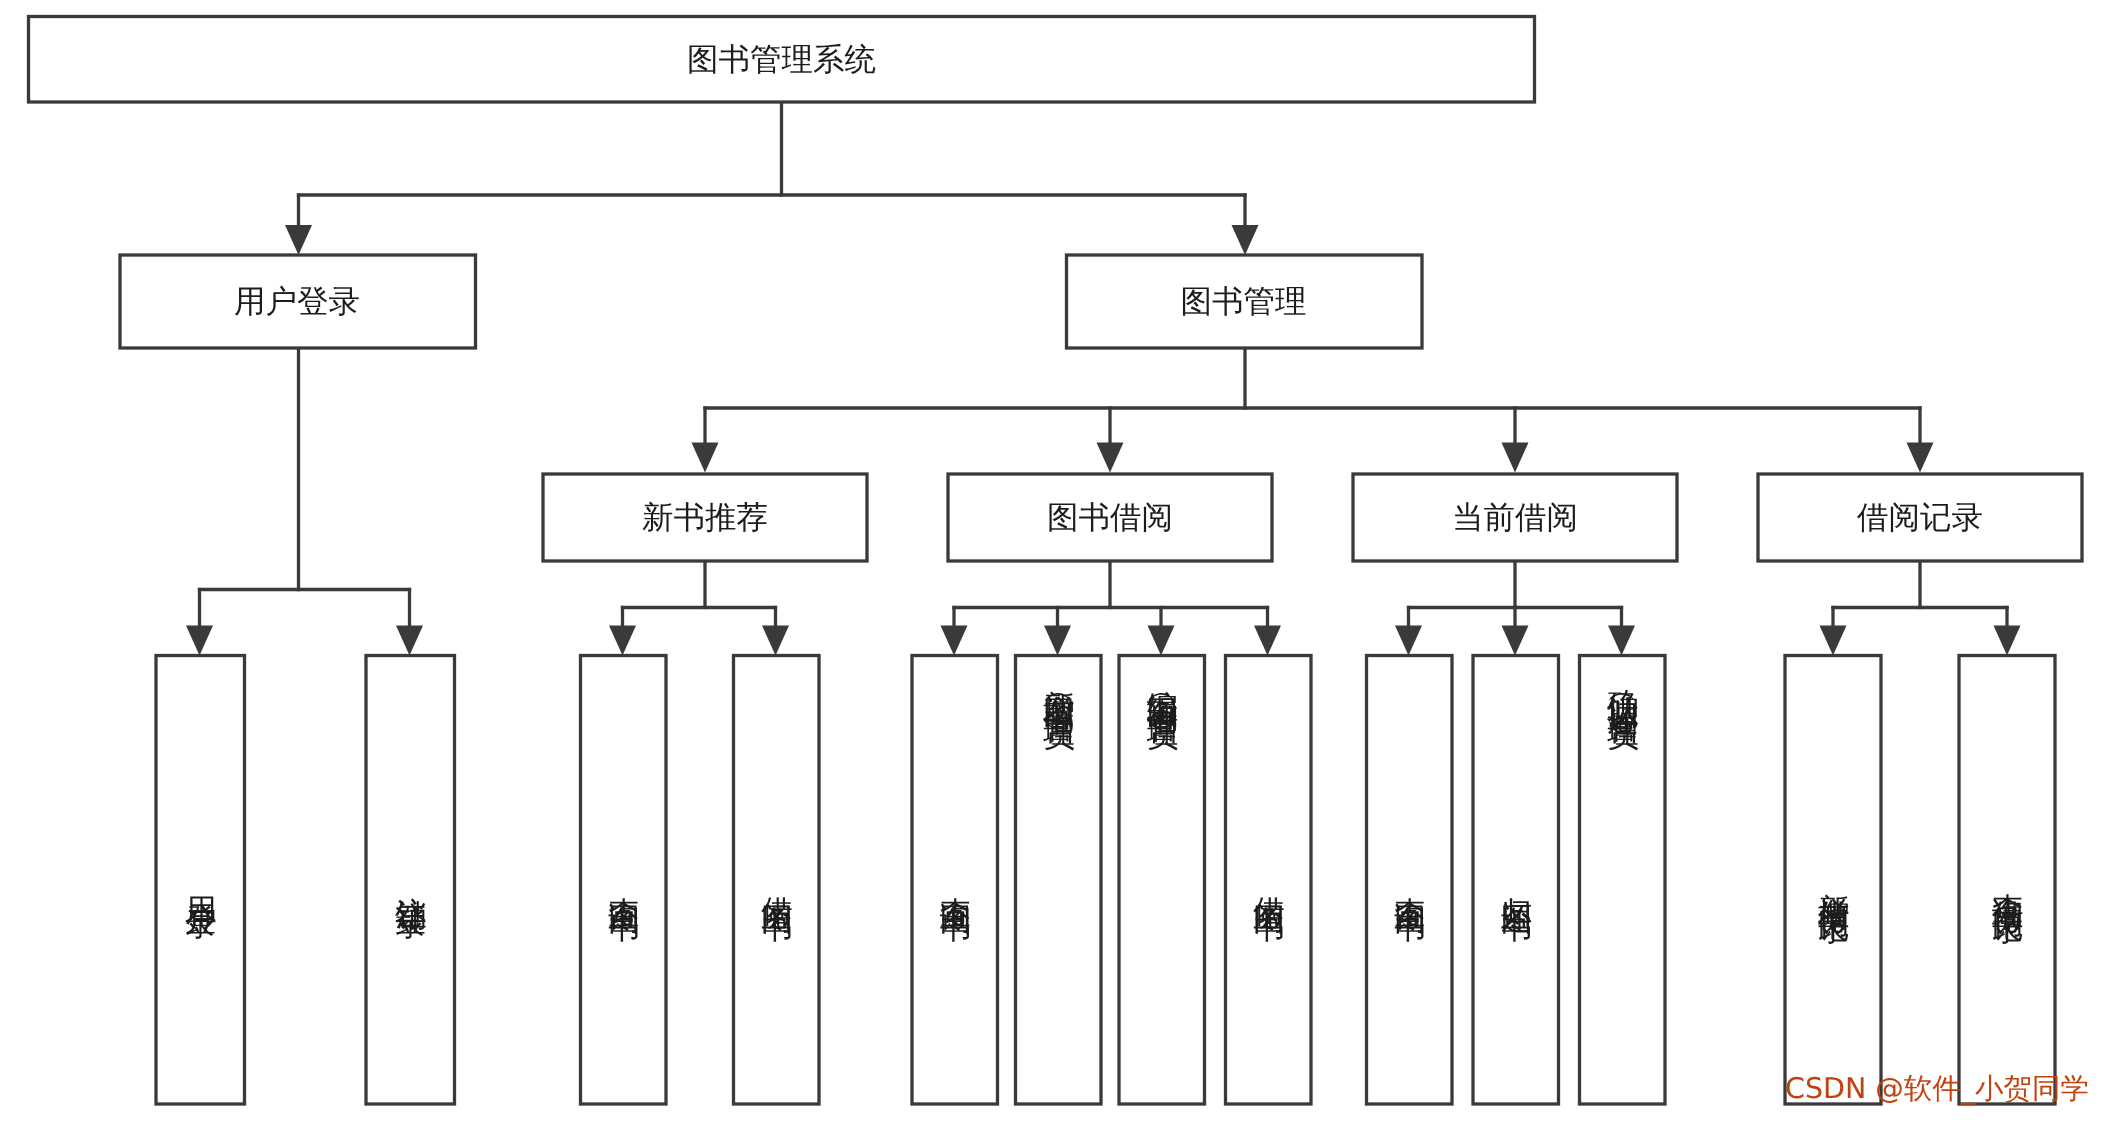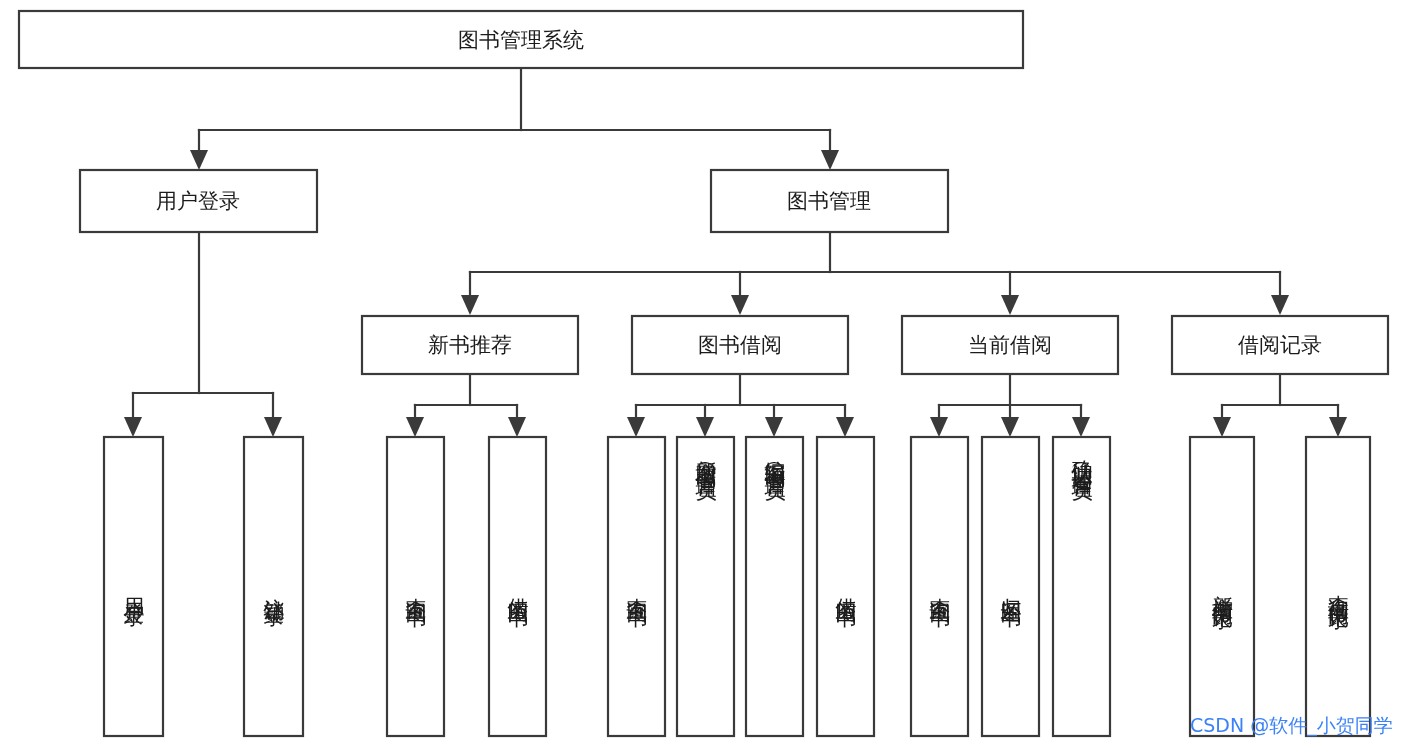--- a/index.html
+++ b/index.html
@@ -64,21 +64,21 @@
     display: flex;
     justify-content: center;
     pointer-events: none;
   }
   .leaf-label-wrap.align-center { align-items: center; }
   .leaf-label-wrap.align-top { align-items: flex-start; }
   .watermark {
     position: absolute;
     font-family: "DejaVu Sans", "Liberation Sans", sans-serif;
     font-size: 19px;
-    color: #3b82f6;
+    color: #c2410c;
     white-space: nowrap;
     letter-spacing: 0px;
   }
 </style>
 </head>
 <body>
 
 <div id="diagram-root">
 
   <svg class="diagram-canvas" viewBox="0 0 1405 747">

